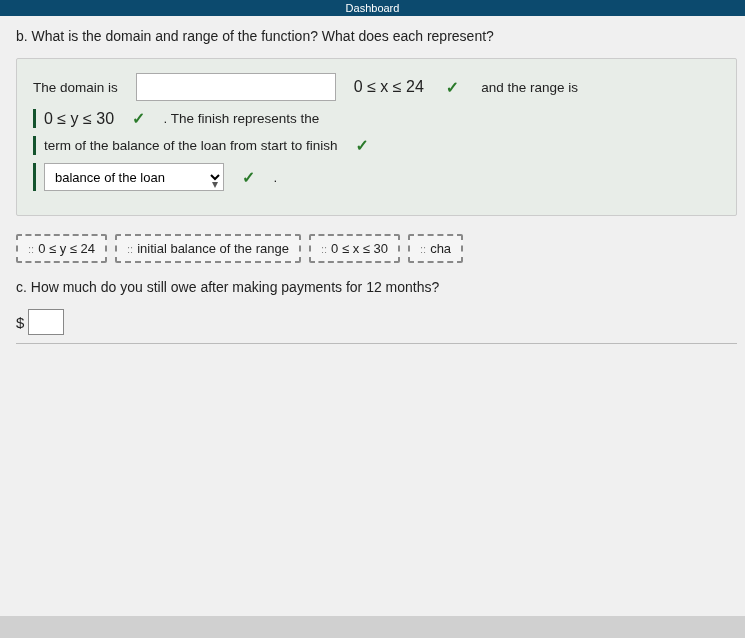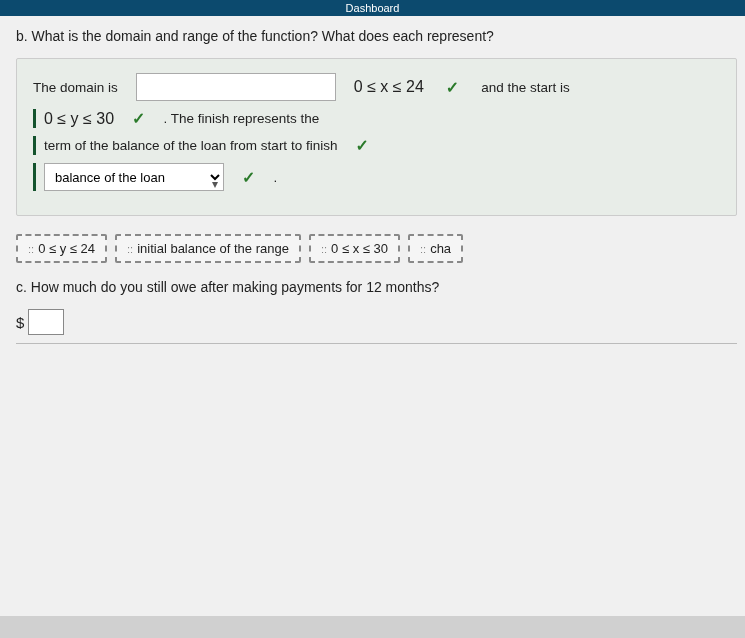--- a/index.html
+++ b/index.html
@@ -190,21 +190,21 @@
 
   <div class="question-b">b. What is the domain and range of the function? What does each represent?</div>
 
   <div class="answer-area">
 
     <div class="row1 full-row">
       <span class="text-label">The domain is</span>
       <div class="input-box"></div>
       <span class="math-text">0 ≤ x ≤ 24</span>
       <span class="check-icon">✓</span>
-      <span class="text-label">and the start is</span>
+      <span class="text-label">and the range is</span>
     </div>
 
     <div class="left-border-row full-row">
       <span class="math-text">0 ≤ y ≤ 30</span>
       <span class="inline-check">✓</span>
       <span class="text-label">. The finish represents the</span>
     </div>
 
     <div class="left-border-row full-row">
       <span class="text-label">term of the balance of the loan from start to finish</span>

